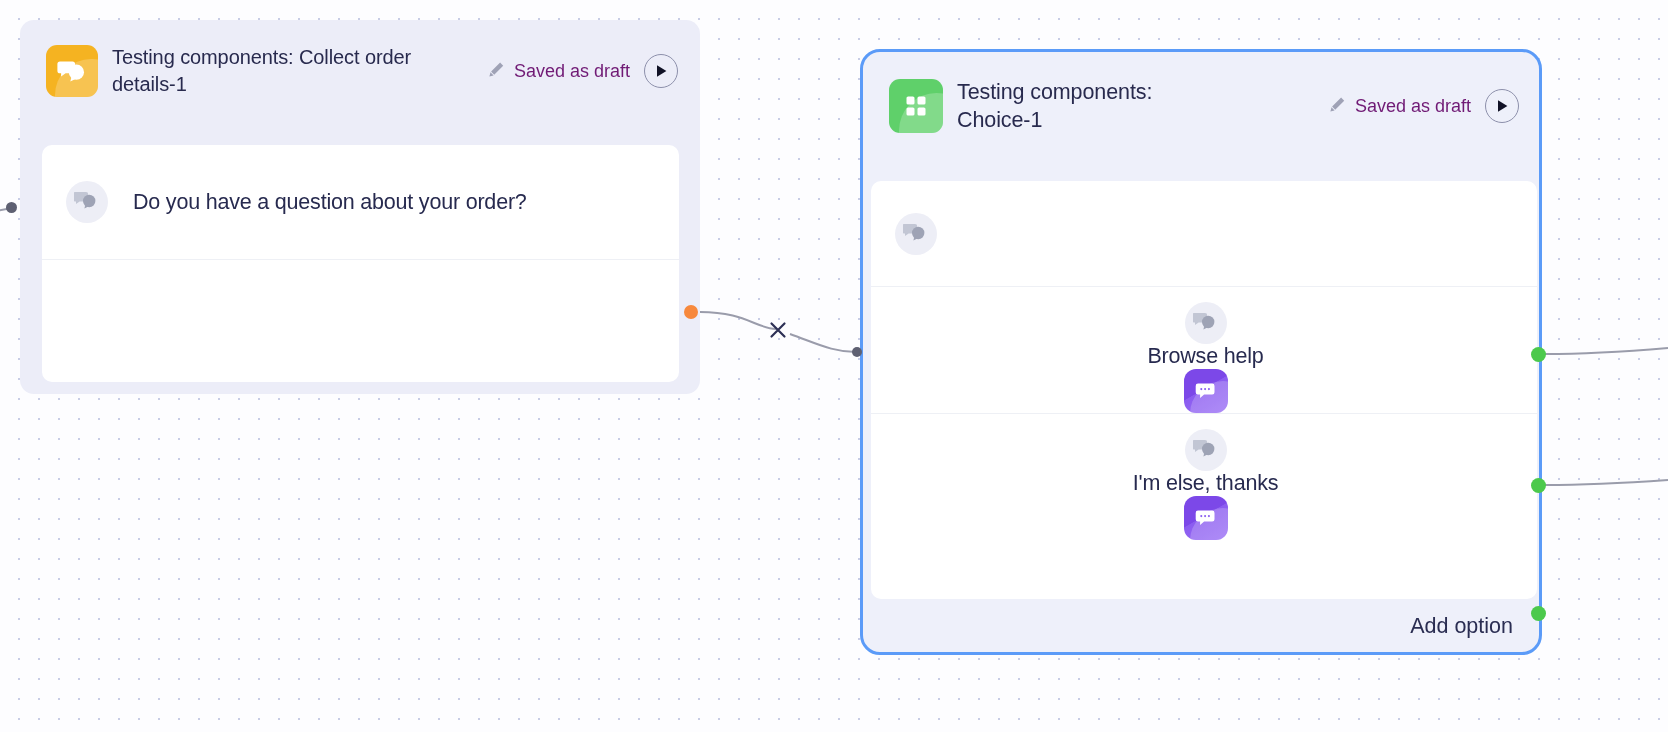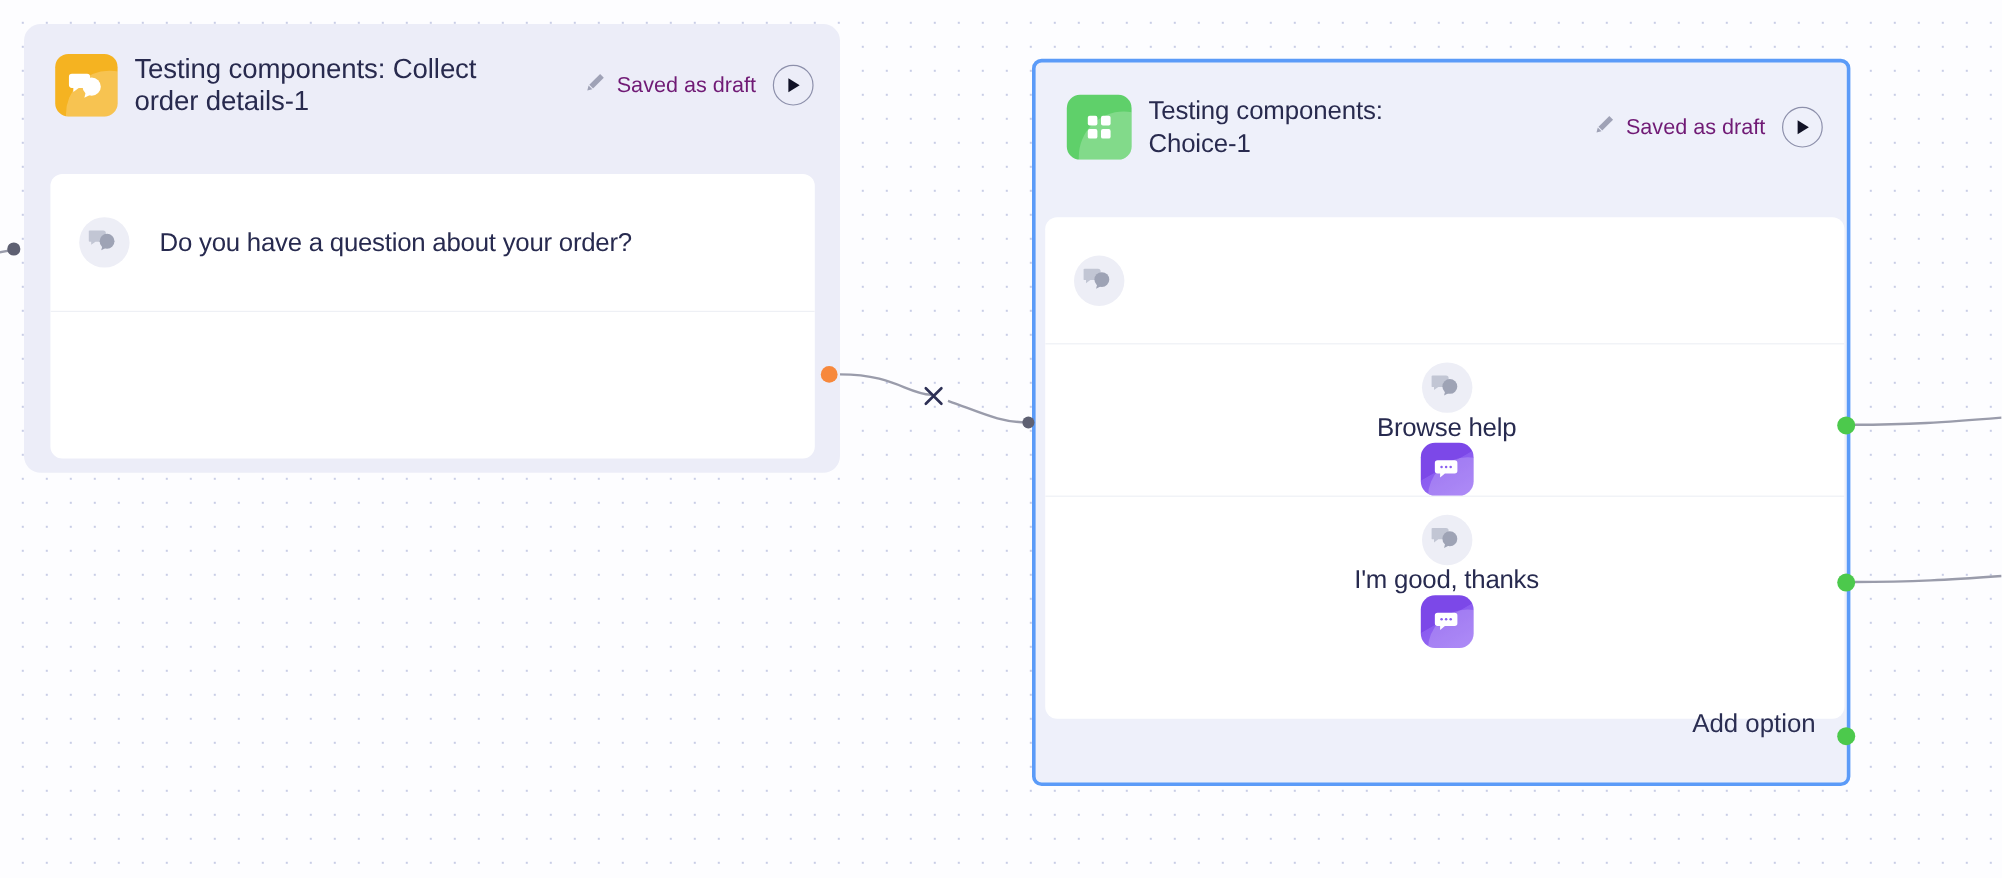--- a/index.html
+++ b/index.html
@@ -25,21 +25,21 @@
 
   
   .node {
     position: absolute;
     background: #ecedf8;
     border-radius: 14px;
   }
   .node.selected {
     border: 3px solid #5b9bf8;
     background: #eef0fa;
-    border-radius: 8px;
+    border-radius: 20px;
   }
 
   .node-header {
     display: flex;
     align-items: center;
     gap: 14px;
   }
 
   .node-icon {
     flex: 0 0 auto;
@@ -220,21 +220,21 @@
       <div class="node-icon" style="width:52px; height:52px; background:#f5b321;">
         <div class="sheen"></div>
         <div class="glyph">
           <svg width="30" height="26" viewBox="0 0 30 26">
             <path d="M3 3.5h12.5a2.6 2.6 0 0 1 2.6 2.6v6.6a2.6 2.6 0 0 1-2.6 2.6H8.6L4.1 18.6v-3.3H3A2.6 2.6 0 0 1 .4 12.7V6.1A2.6 2.6 0 0 1 3 3.5z" fill="#ffffff"></path>
             <circle cx="19.4" cy="14.2" r="7.6" fill="#ffffff"></circle>
             <path d="M14.6 18.5l-1.3 5 5.1-2.6z" fill="#ffffff"></path>
           </svg>
         </div>
       </div>
-      <div class="node-title" style="font-size:23px; line-height:27px; max-width:320px;">Testing components: Collect order details-1</div>
+      <div class="node-title" style="font-size:20px; line-height:27px; max-width:320px;">Testing components: Collect order details-1</div>
       <div class="saved-wrap">
         <span class="pencil-icon">
           <svg width="17" height="17" viewBox="0 0 17 17">
             <path d="M12.1 1.6l3.1 3.1-9 9-3.1-3.1z" fill="#9fa2b6"></path>
             <path d="M2.5 11.3l-1.1 4.2 4.2-1.1z" fill="#9fa2b6"></path>
           </svg>
         </span>
         <span class="saved-text" style="font-size:18px;">Saved as draft</span>
         <div class="play-btn" style="width:34px; height:34px; margin-left:5px;">
           <svg width="13" height="14" viewBox="0 0 13 14">
@@ -367,35 +367,35 @@
       </div>
 
       <div class="row" style="height:127px; padding:0 21px 0 24px; justify-content:flex-end;">
         <div class="bubble-avatar" style="width:42px; height:42px;">
           <svg width="26" height="24" viewBox="0 0 26 24" style="position:absolute; left:8px; top:9px;">
             <path d="M1 2h11a2.2 2.2 0 0 1 2.2 2.2v5a2.2 2.2 0 0 1-2.2 2.2H5.6L2 14v-2.6H1A2.2 2.2 0 0 1-1.2 9.2v-5A2.2 2.2 0 0 1 1 2z" fill="#c2c6d4"></path>
             <circle cx="15.2" cy="11" r="6.2" fill="#9ea3b5"></circle>
             <path d="M11.4 14.6l-1 4 4-2.1z" fill="#9ea3b5"></path>
           </svg>
         </div>
-        <div class="row-text" style="font-size:21.5px; margin:0 22px;">I'm good, thanks</div>
+        <div class="row-text" style="font-size:21.5px; margin:0 22px;">I'm else, thanks</div>
         <div class="chip">
           <div class="sheen"></div>
           <div class="glyph">
             <svg width="22" height="20" viewBox="0 0 22 20">
               <path d="M3 2.6h14.2a2.3 2.3 0 0 1 2.3 2.3v6.4a2.3 2.3 0 0 1-2.3 2.3H9.1l-4 3.4v-3.4H3a2.3 2.3 0 0 1-2.3-2.3V4.9A2.3 2.3 0 0 1 3 2.6z" fill="#ffffff"></path>
               <circle cx="6.3" cy="8.1" r="1.05" fill="#8a5ef0"></circle>
               <circle cx="10.1" cy="8.1" r="1.05" fill="#8a5ef0"></circle>
               <circle cx="13.9" cy="8.1" r="1.05" fill="#8a5ef0"></circle>
             </svg>
           </div>
         </div>
       </div>
     </div>
 
-    <div class="add-option" style="position:absolute; right:26px; bottom:36px; font-size:21.5px;">Add option</div>
+    <div class="add-option" style="position:absolute; right:26px; bottom:13px; font-size:21.5px;">Add option</div>
   </div>
 
   <div class="port port-green" style="left:1531px; top:347px; width:15px; height:15px;"></div>
   <div class="port port-green" style="left:1531px; top:478px; width:15px; height:15px;"></div>
   <div class="port port-green" style="left:1531px; top:606px; width:15px; height:15px;"></div>
 
 </div>
 
 </body></html>

